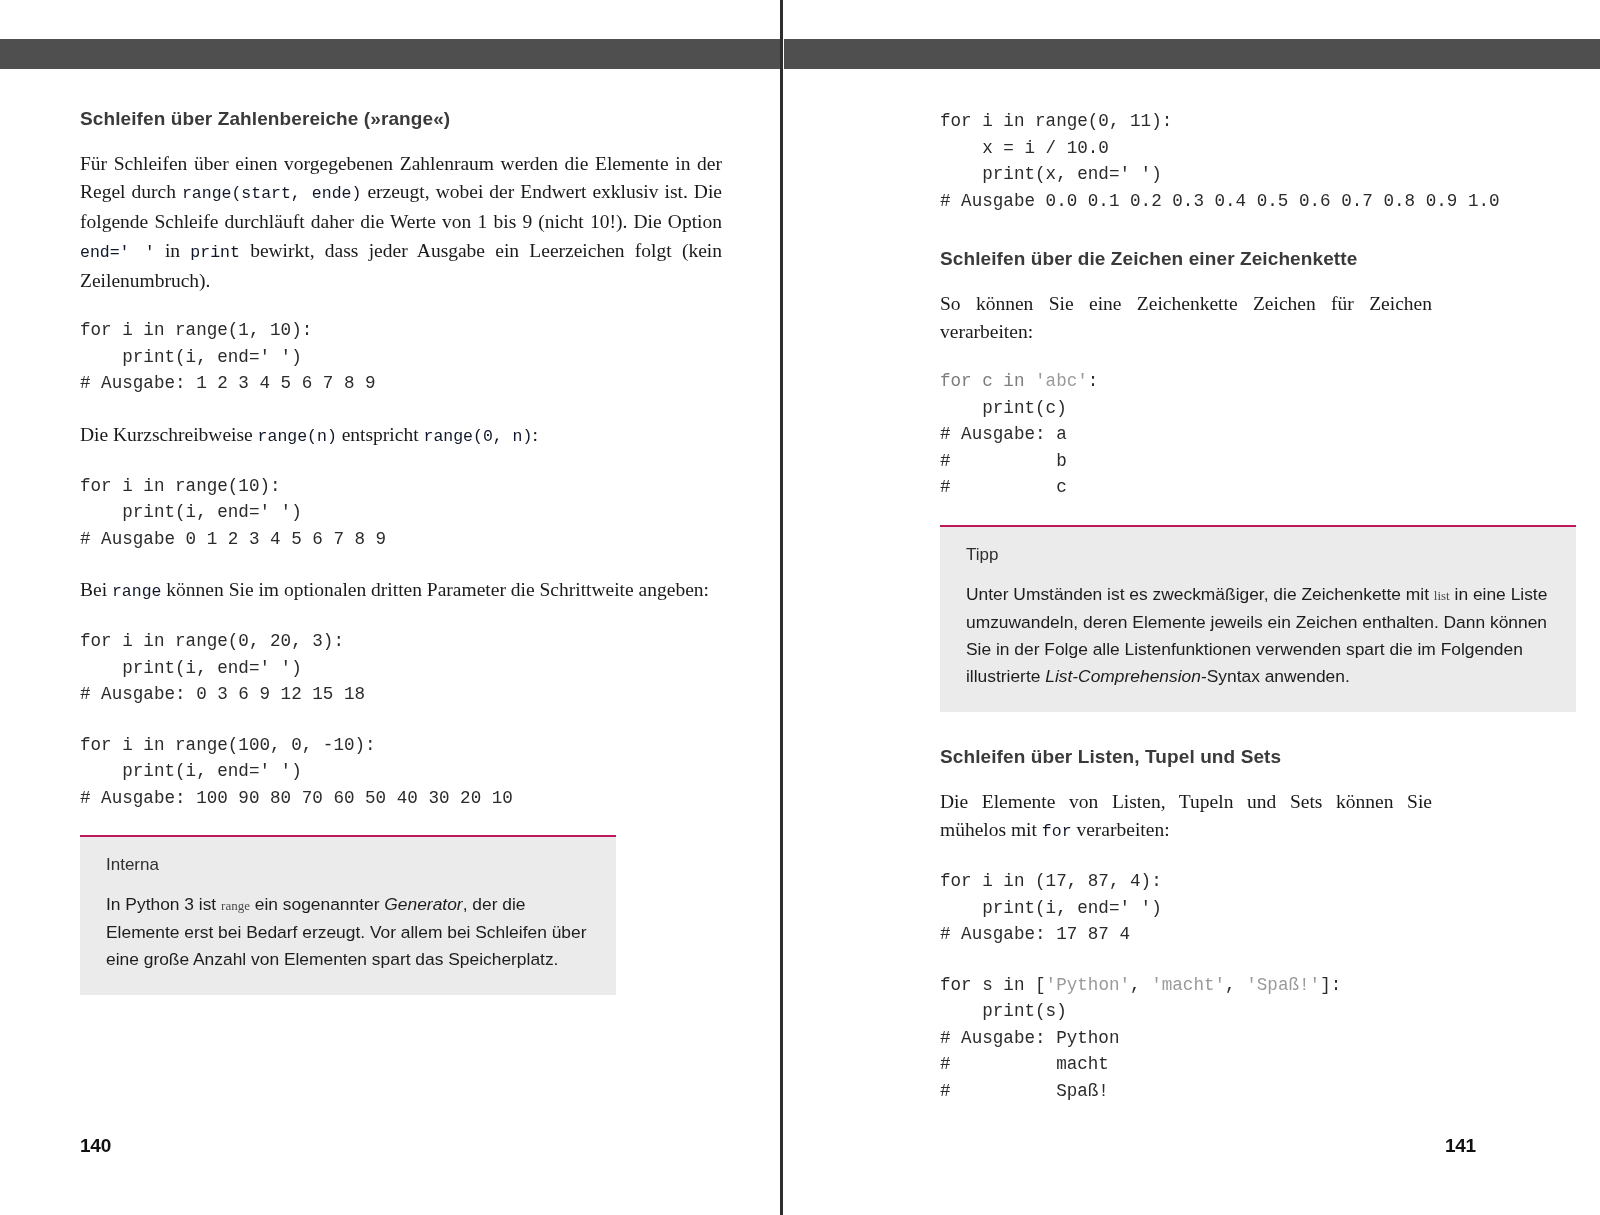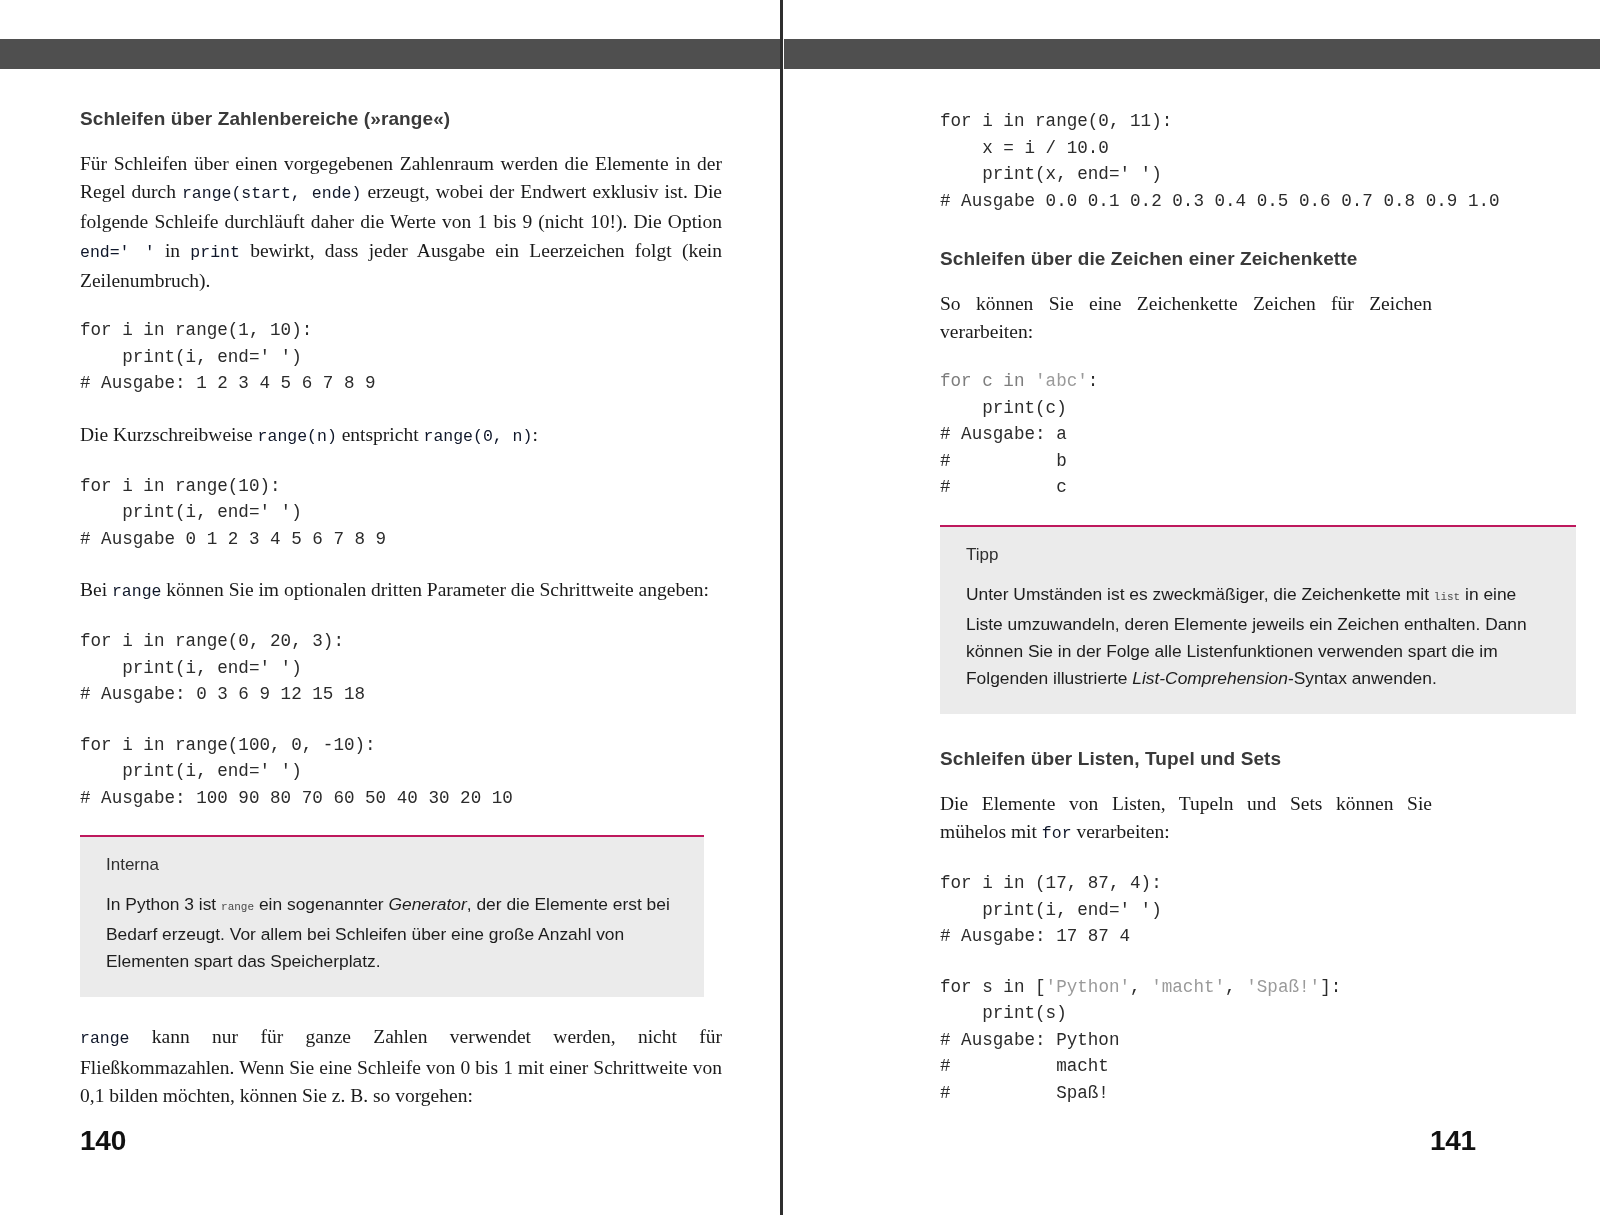--- a/index.html
+++ b/index.html
@@ -125,34 +125,34 @@
   }
   .callout .co-body {
     font-family: "Liberation Sans", sans-serif;
     font-size: 17.4px;
     line-height: 27px;
     color: #1d1d1d;
     margin: 0;
     text-align: left;
   }
   .callout .co-body .ic {
-    font-family: Liberation Mono, monospace;
-    font-size: 11px;
+    font-family: Liberation Serif, serif;
+    font-size: 13px;
     color: #4a4a4a;
   }
 
-  .callout.interna { width: 624px; }
+  .callout.interna { width: 536px; }
   .callout.tipp    { width: 636px; margin-left: 0; }
 
   
   .folio {
     position: absolute;
     bottom: 58px;
     font-family: "Liberation Sans", sans-serif;
-    font-size: 28px;
+    font-size: 19px;
     font-weight: 700;
     color: #111111;
     letter-spacing: -0.2px;
   }
   .folio.left  { left: 80px; }
   .folio.right { right: 124px; }
 </style>
 </head>
 <body>
 
@@ -188,21 +188,20 @@
 
       <pre class="code">for i in range(100, 0, -10):
     print(i, end=' ')
 # Ausgabe: 100 90 80 70 60 50 40 30 20 10</pre>
 
       <div class="callout interna">
         <div class="co-title">Interna</div>
         <p class="co-body"><span>In Python 3 ist </span><span class="ic">range</span><span> ein sogenannter </span><em class="it">Generator</em><span>, der die Elemente erst bei Bedarf erzeugt. Vor allem bei Schleifen über eine große Anzahl von Elementen spart das Speicherplatz.</span></p>
       </div>
 
-      <p class="body"><span class="ic">range</span><span> kann nur für ganze Zahlen verwendet werden, nicht für Fließkommazahlen. Wenn Sie eine Schleife von 0 bis 1 mit einer Schrittweite von 0,1 bilden möchten, können Sie z. B. so vorgehen:</span></p>
 
     </div>
   </div>
 
   <div class="folio left">140</div>
 
   <div class="spine"></div>
 
   <div class="header-band right"></div>
   <div class="header-text hdr-right">

